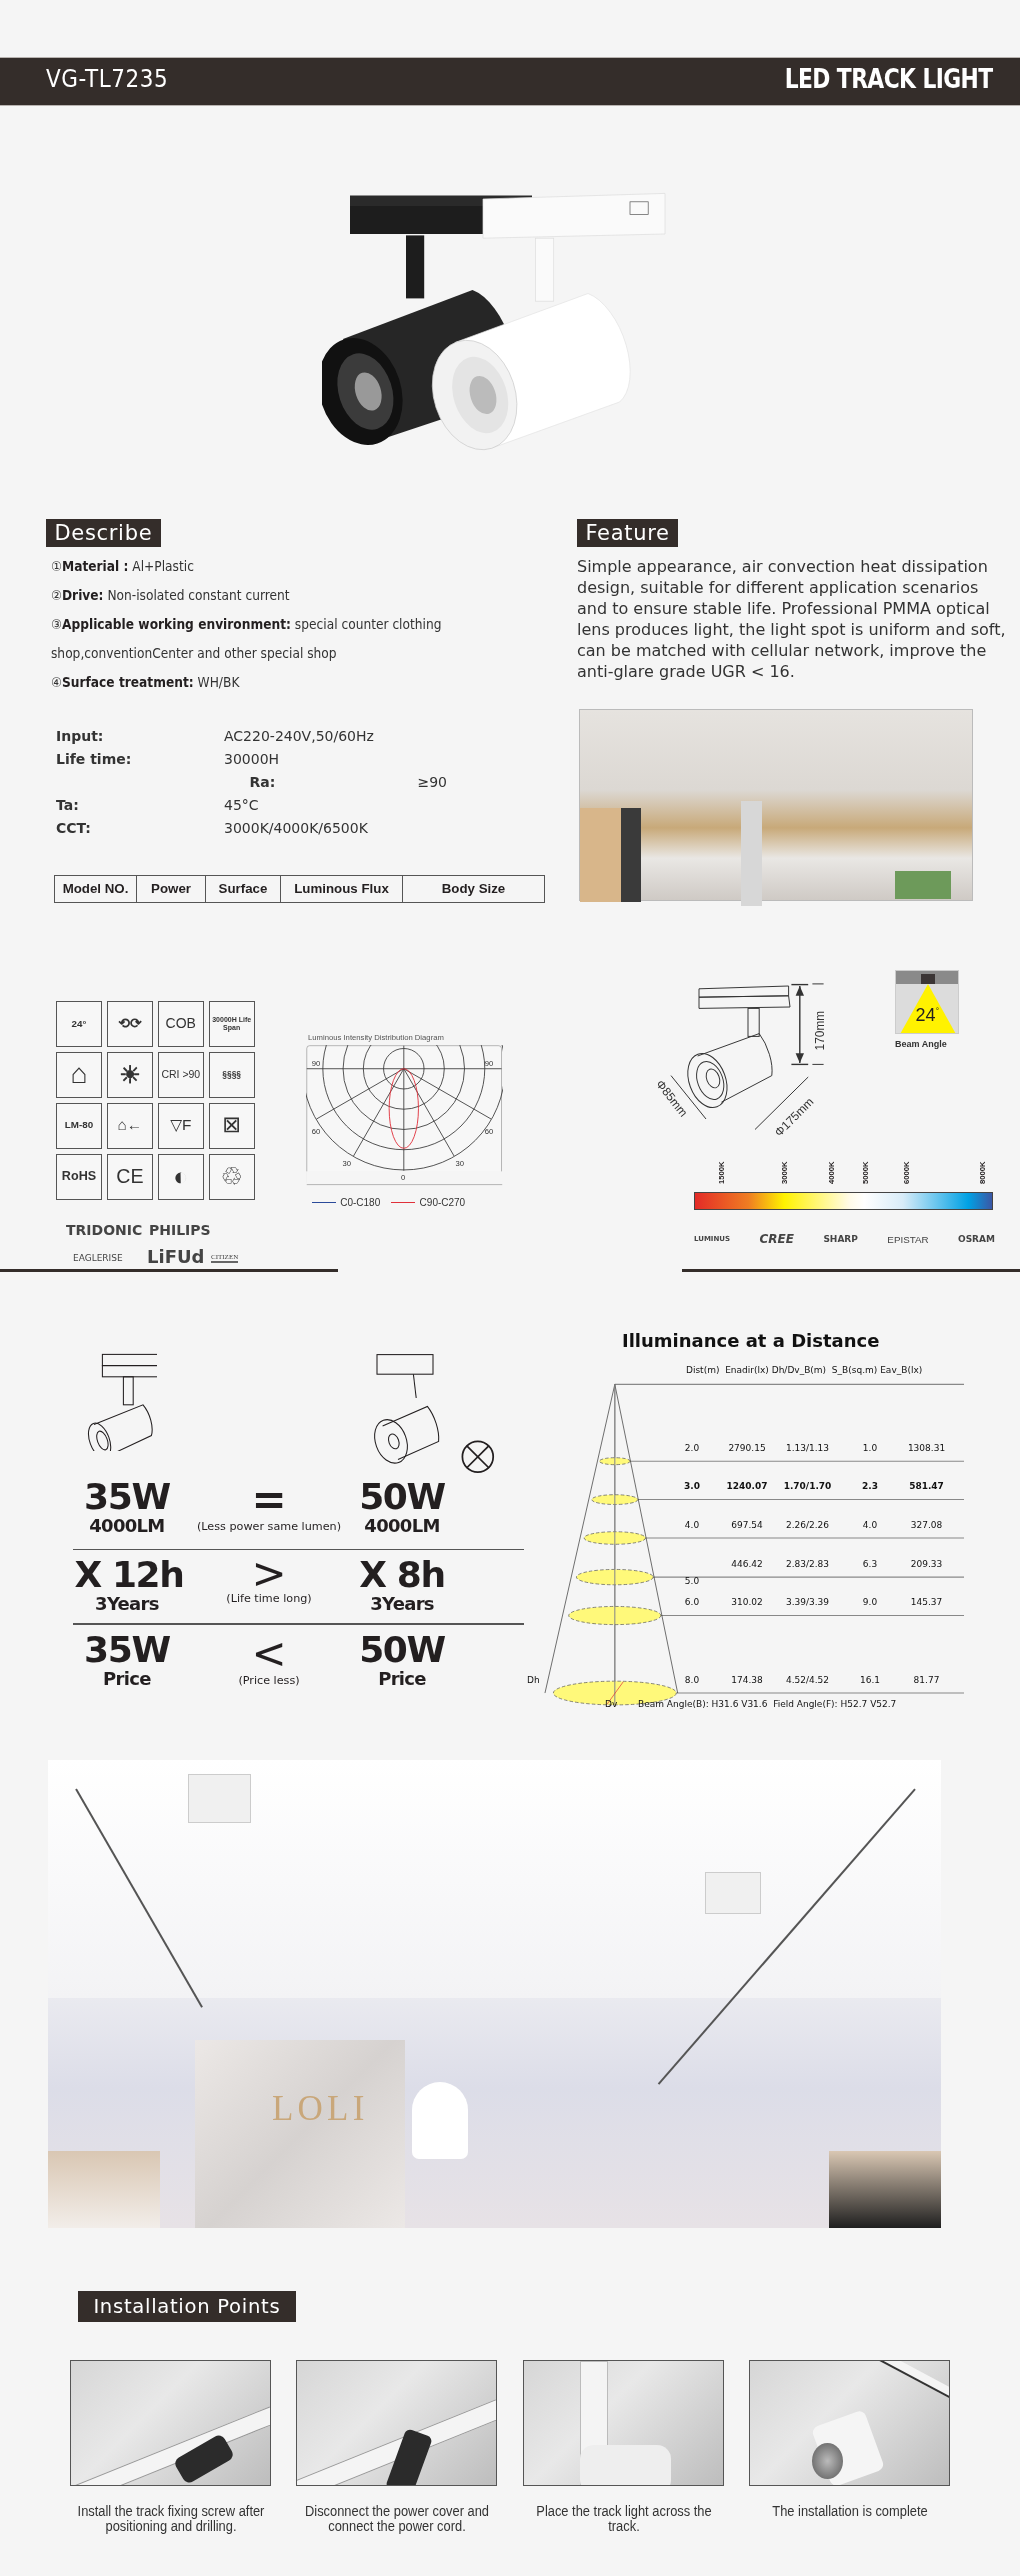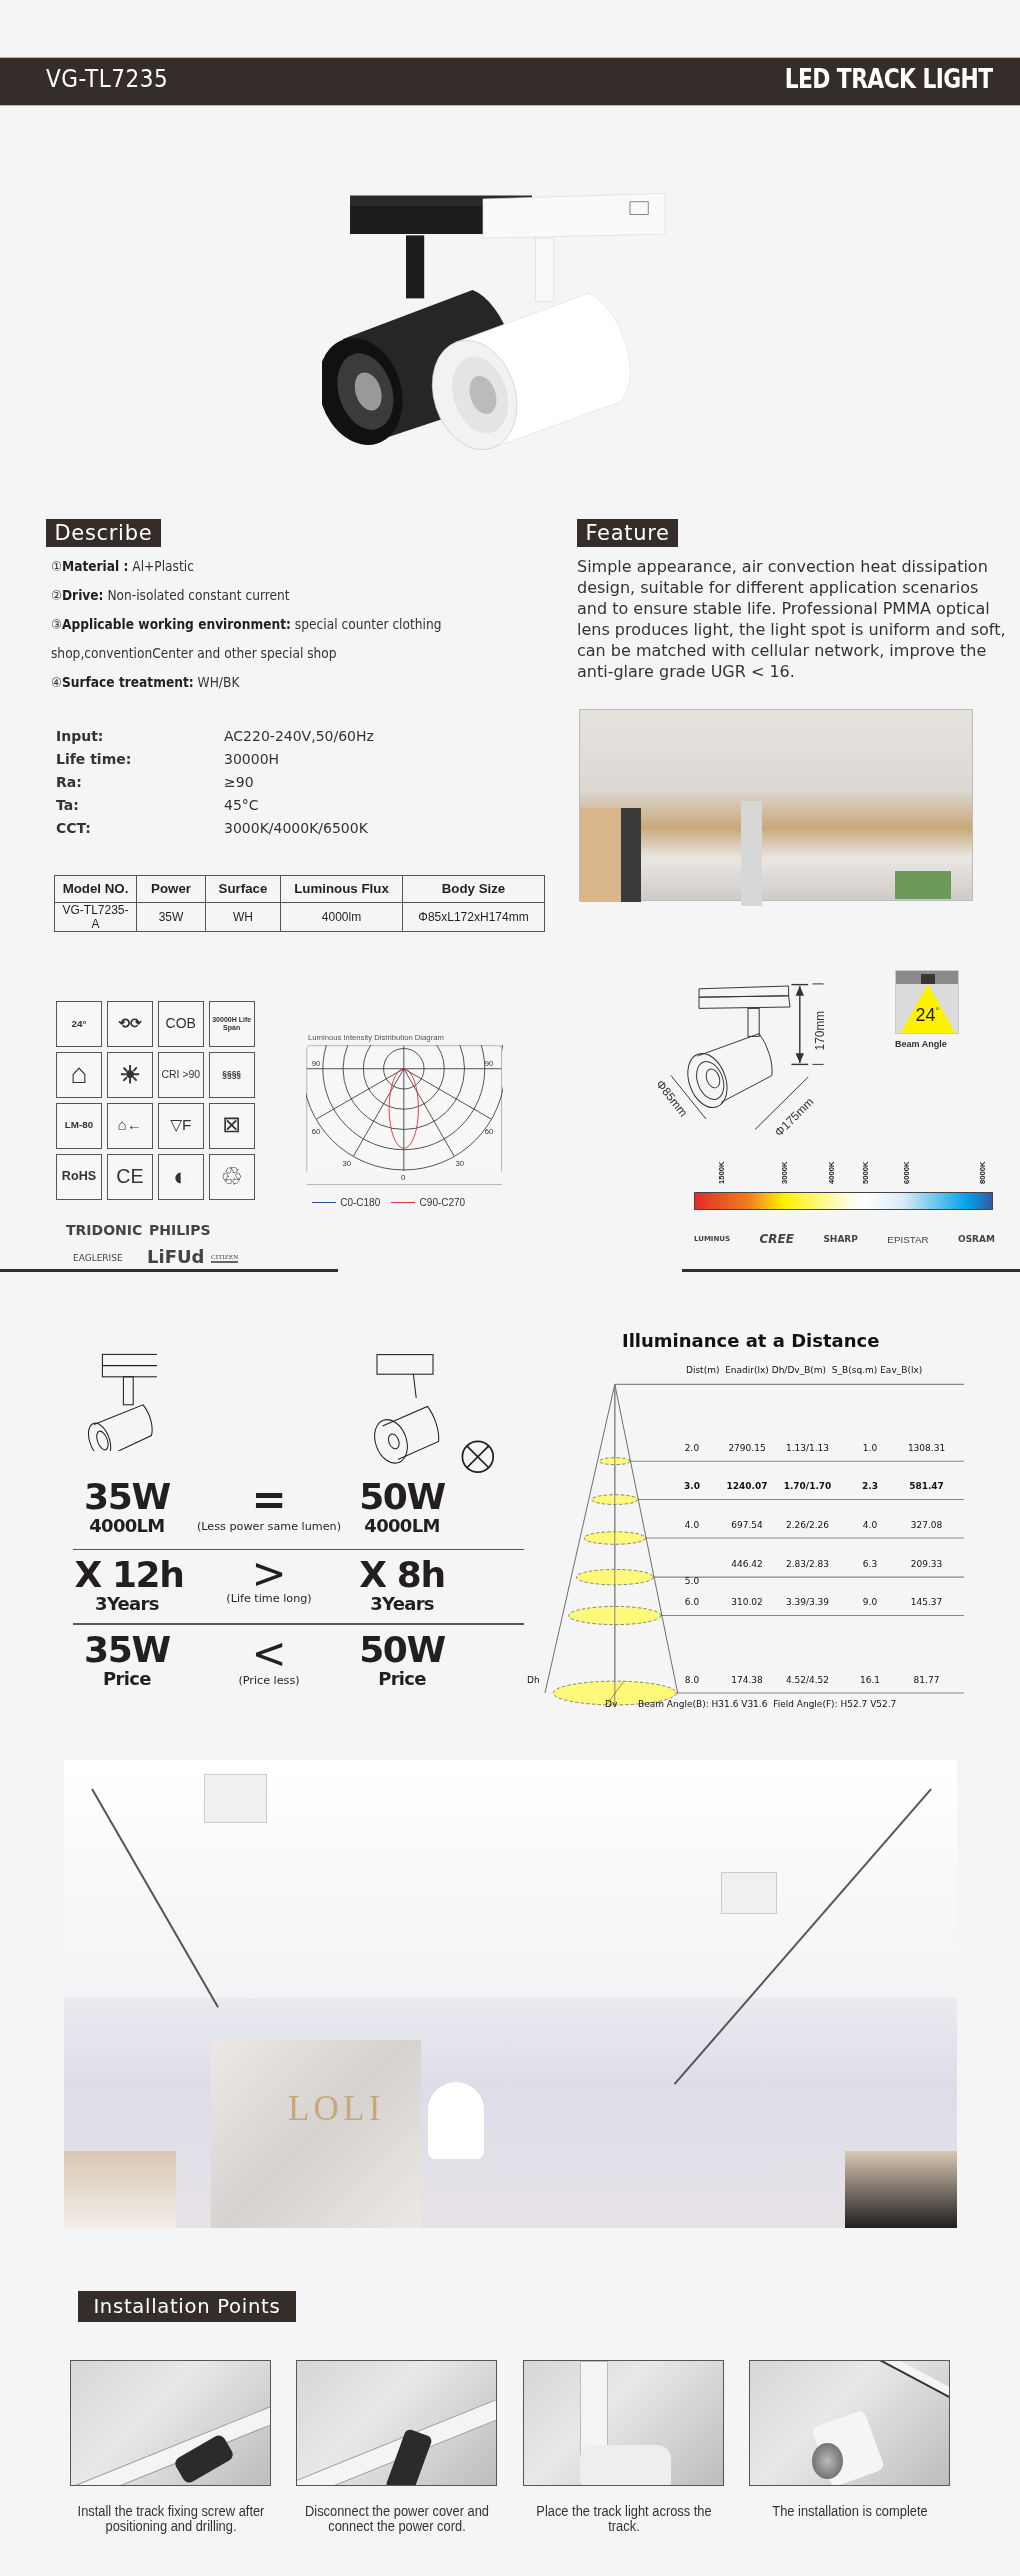--- a/index.html
+++ b/index.html
@@ -66,21 +66,21 @@
 
 <div class="abs" style="left:56px;top:728px;width:391px;">
   <div style="display:flex;height:23px;">
       <span class="spec-label" style="width:168px;">Input:</span>
       <span class="spec-val">AC220-240V,50/60Hz</span>
     </div>
   <div style="display:flex;height:23px;">
       <span class="spec-label" style="width:168px;">Life time:</span>
       <span class="spec-val">30000H</span>
     </div>
-  <div style="display:flex;height:23px;">
+  <div style="display:flex;height:23px;justify-content:flex-end;">
       <span class="spec-label" style="width:168px;">Ra:</span>
       <span class="spec-val">≥90</span>
     </div>
   <div style="display:flex;height:23px;">
       <span class="spec-label" style="width:168px;">Ta:</span>
       <span class="spec-val">45°C</span>
     </div>
   <div style="display:flex;height:23px;">
       <span class="spec-label" style="width:168px;">CCT:</span>
       <span class="spec-val">3000K/4000K/6500K</span>
@@ -91,27 +91,20 @@
   <thead>
     <tr>
       <th style="width:82px;">Model NO.</th>
       <th style="width:69px;">Power</th>
       <th style="width:75px;">Surface</th>
       <th style="width:122px;">Luminous Flux</th>
       <th>Body Size</th>
     </tr>
   </thead>
   <tbody>
-    <tr>
-      <td>VG-TL7235-A</td>
-      <td>35W</td>
-      <td>WH</td>
-      <td>4000lm</td>
-      <td>Φ85xL172xH174mm</td>
-    </tr>
   </tbody>
 </table>
 
 <div class="abs sect-tag" style="left:577px;top:519px;">Feature</div>
 <div class="abs feature-text" style="left:577px;top:556px;">Simple appearance, air convection heat dissipation design, suitable for different application scenarios and to ensure stable life.  Professional PMMA optical lens produces light, the light spot is uniform and soft, can be matched with cellular network, improve the anti-glare grade UGR &lt; 16.</div>
 <div class="abs photo" style="left:579px;top:709px;width:394px;height:192px;background:linear-gradient(180deg,#e6e3df 0%,#dcd8d3 42%,#c8a979 62%,#e9e7e4 78%,#cfcac5 100%);">
   <div style="position:absolute;left:0;top:98px;width:42px;height:94px;background:#d8b68a;"></div>
   <div style="position:absolute;left:41px;top:98px;width:19.6px;height:94px;background:#3a3a3a;"></div>
   <div style="position:absolute;left:161px;top:91px;width:21px;height:105px;background:#d7d7d7;"></div>
   <div style="position:absolute;right:21px;top:161px;width:56px;height:28px;background:#6d9a5a;"></div>
@@ -352,21 +345,21 @@
   <span style="left:0;width:42px;">8.0</span>
     <span style="left:48px;width:56px;">174.38</span>
     <span style="left:105px;width:63px;">4.52/4.52</span>
     <span style="left:178px;width:42px;">16.1</span>
     <span style="left:224px;width:63px;">81.77</span>
 </div>
 <div class="abs illum-row" style="left:527px;top:1675px;">Dh</div>
 <div class="abs illum-row" style="left:605px;top:1699px;">Dv</div>
 <div class="abs illum-row" style="left:638px;top:1699px;white-space:pre;">Beam Angle(B): H31.6 V31.6  Field Angle(F): H52.7 V52.7</div>
 
-<div class="abs" style="left:64px;top:1760px;width:893px;height:468px;background:linear-gradient(180deg,#f4f4f6 0%,#eeeef2 45%,#dcdde8 70%,#e7e2e6 100%);overflow:hidden;">
+<div class="abs" style="left:48px;top:1760px;width:893px;height:468px;background:linear-gradient(180deg,#f4f4f6 0%,#eeeef2 45%,#dcdde8 70%,#e7e2e6 100%);overflow:hidden;">
   <div style="position:absolute;left:0;top:0;width:893px;height:238px;background:linear-gradient(180deg,#ffffff 0%,#f3f3f5 100%);"></div>
   <div style="position:absolute;left:28px;top:28px;width:252px;height:2.1px;background:#555;transform:rotate(60deg);transform-origin:left;"></div>
   <div style="position:absolute;right:7px;top:28px;width:391px;height:2.1px;background:#555;transform:rotate(131deg);transform-origin:left;left:867px;"></div>
   <div style="position:absolute;left:140px;top:14px;width:63px;height:49px;background:#f0f0f0;border:0.7px solid #ccc;"></div>
   <div style="position:absolute;left:657px;top:112px;width:56px;height:42px;background:#f0f0f0;border:0.7px solid #ccc;"></div>
   <div style="position:absolute;left:147px;top:280px;width:210px;height:189px;background:linear-gradient(135deg,#ece8e6,#d6d2d0,#ece8e6);"></div>
   <div style="position:absolute;left:224px;top:329px;font-family:'Liberation Serif',serif;font-size:35px;color:#c9a77a;letter-spacing:4.2px;">LOLI</div>
   <div style="position:absolute;left:364px;top:322px;width:56px;height:77px;background:#fff;border-radius:28px 28px 7px 7px;"></div>
   <div style="position:absolute;left:0;top:391px;width:112px;height:77px;background:linear-gradient(180deg,#d9c7b3,#f2ede9);"></div>
   <div style="position:absolute;right:0;top:391px;width:112px;height:77px;background:linear-gradient(180deg,#d9c7b3,#1f1f1f);"></div>

